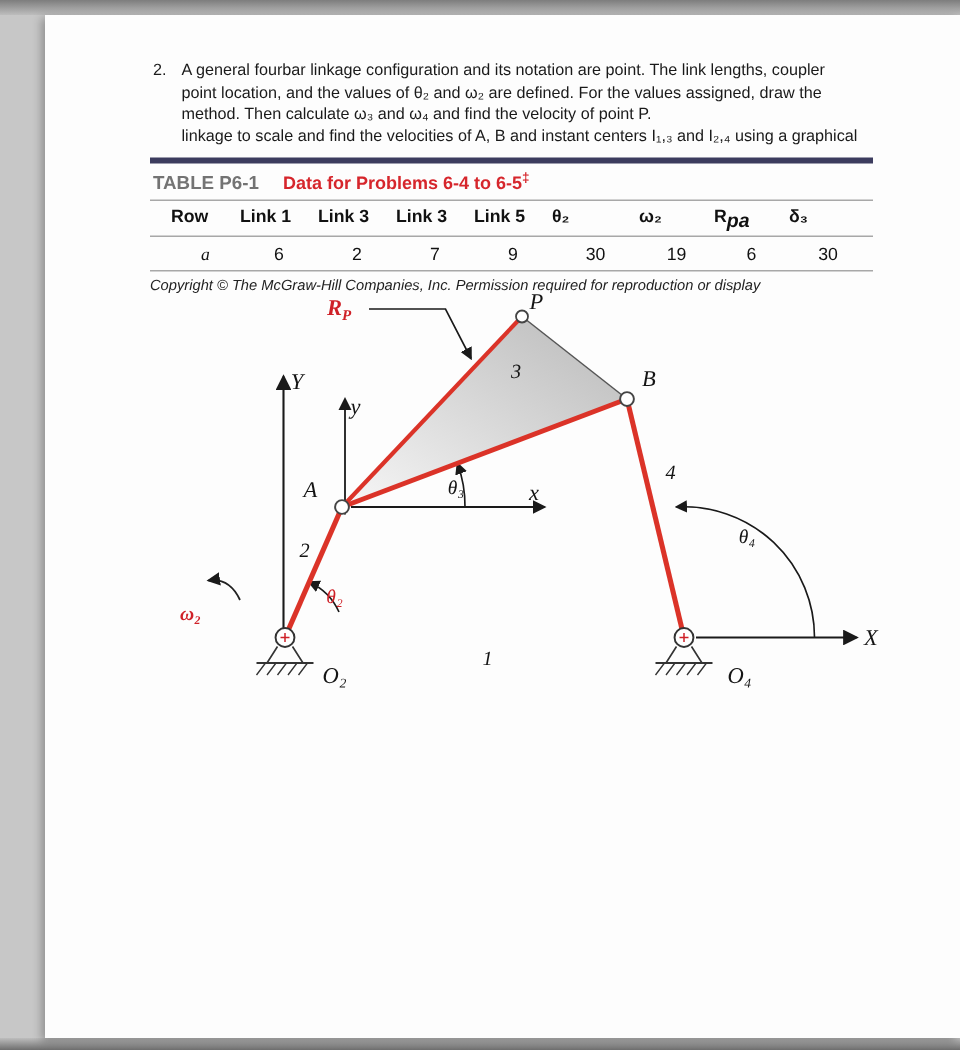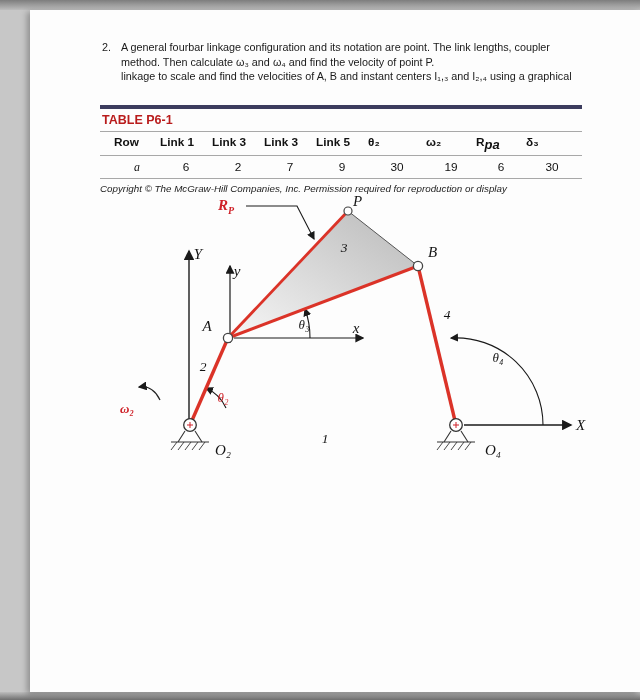--- a/index.html
+++ b/index.html
@@ -19,21 +19,21 @@
   .problem{position:absolute;left:72px;top:30px;display:flex;
     font-size:10.8px;line-height:14.6px;color:#1a1a1a;}
   .problem-number{width:19px;flex:none;}
   .problem-lines div{white-space:nowrap;}
 
   
   .table-block{position:absolute;left:70px;top:95px;width:482px;}
   .rule-top{height:3.5px;background:#3c3c5e;}
   .rule{height:1px;background:#a8a8a8;}
   .table-title-row{display:flex;align-items:baseline;gap:16px;padding:4px 0 4px 2px;}
-  .table-label{color:#b91c1c;font-weight:bold;font-size:12.5px;}
+  .table-label{color:#737373;font-weight:bold;font-size:12.5px;}
   .table-subtitle{color:#d6262c;font-weight:bold;font-size:12px;}
   .table-subtitle sup{font-size:9px;}
   .thead,.trow{display:grid;padding:3.5px 0 3px 14px;
     grid-template-columns:46px 52px 52px 52px 52px 58px 50px 50px 52px;}
   .thead div{font-weight:bold;font-size:11.8px;color:#111;}
   .trow div{font-size:11.8px;text-align:center;color:#111;}
   .thead sub{font-size:13px;font-style:italic;}
   .row-label{font-family:"Liberation Serif","DejaVu Serif",serif;font-style:italic;}
   .copyright{font-size:9.8px;color:#222;text-align:left;padding-top:4px;font-style:italic;}
 
@@ -52,29 +52,31 @@
 
 <div class="top-strip"></div>
 <div class="bottom-strip"></div>
 
 <div class="page">
 
   <div class="problem">
     <div class="problem-number">2.</div>
     <div class="problem-lines">
       <div>A general fourbar linkage configuration and its notation are point. The link lengths, coupler</div>
+      <div>point location, and the values of θ₂ and ω₂ are defined. For the values assigned, draw the</div>
       <div>method. Then calculate ω₃ and ω₄ and find the velocity of point P.</div>
       <div>linkage to scale and find the velocities of A, B and instant centers I₁,₃ and I₂,₄ using a graphical</div>
     </div>
   </div>
 
   <div class="table-block">
     <div class="rule-top"></div>
     <div class="table-title-row">
       <span class="table-label">TABLE P6-1</span>
+      <span class="table-subtitle"><span>Data for Problems 6-4 to 6-5</span><sup>‡</sup></span>
     </div>
     <div class="rule"></div>
     <div class="thead">
       <div>Row</div>
       <div>Link 1</div>
       <div>Link 3</div>
       <div>Link 3</div>
       <div>Link 5</div>
       <div>θ₂</div>
       <div>ω₂</div>

